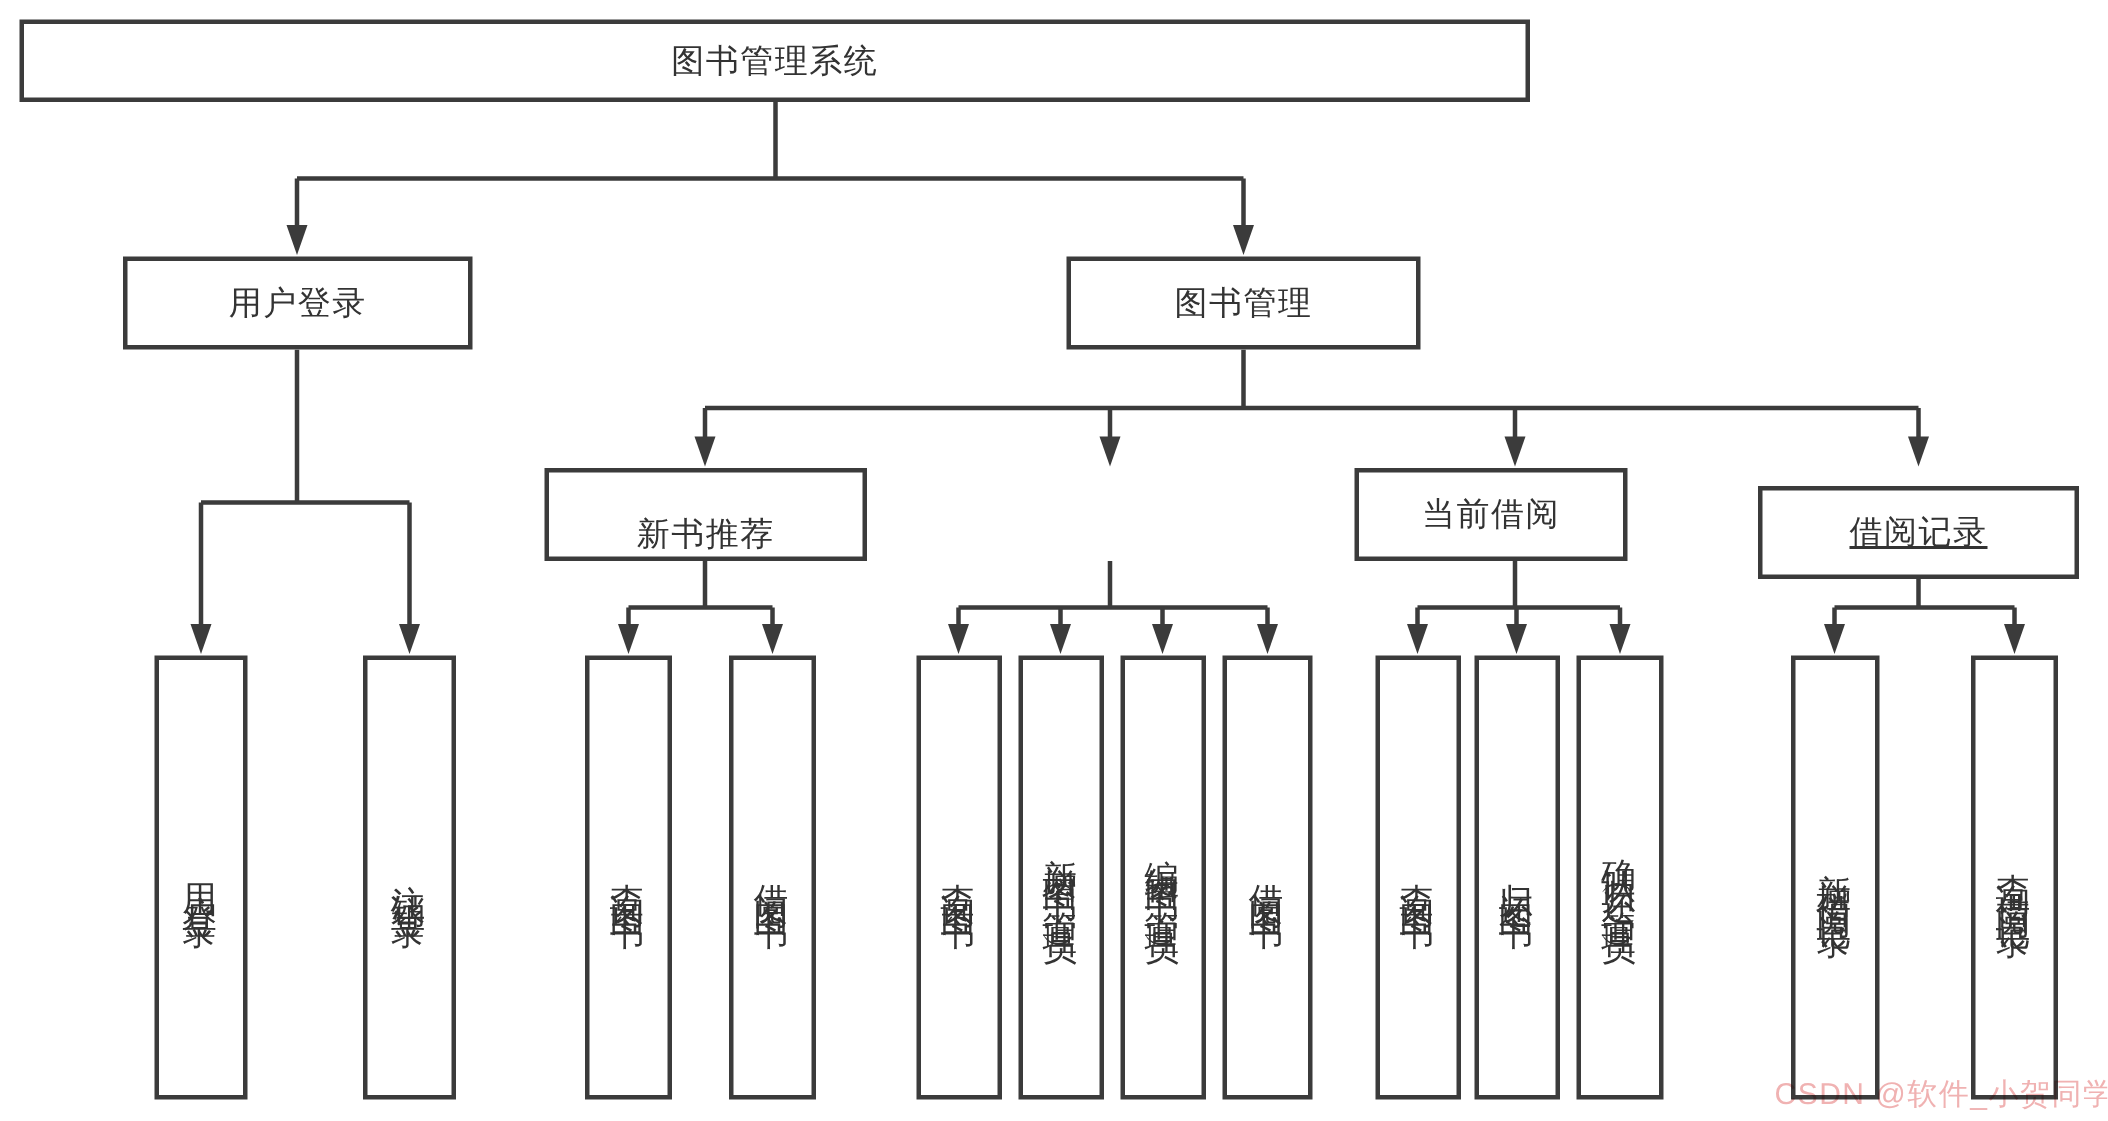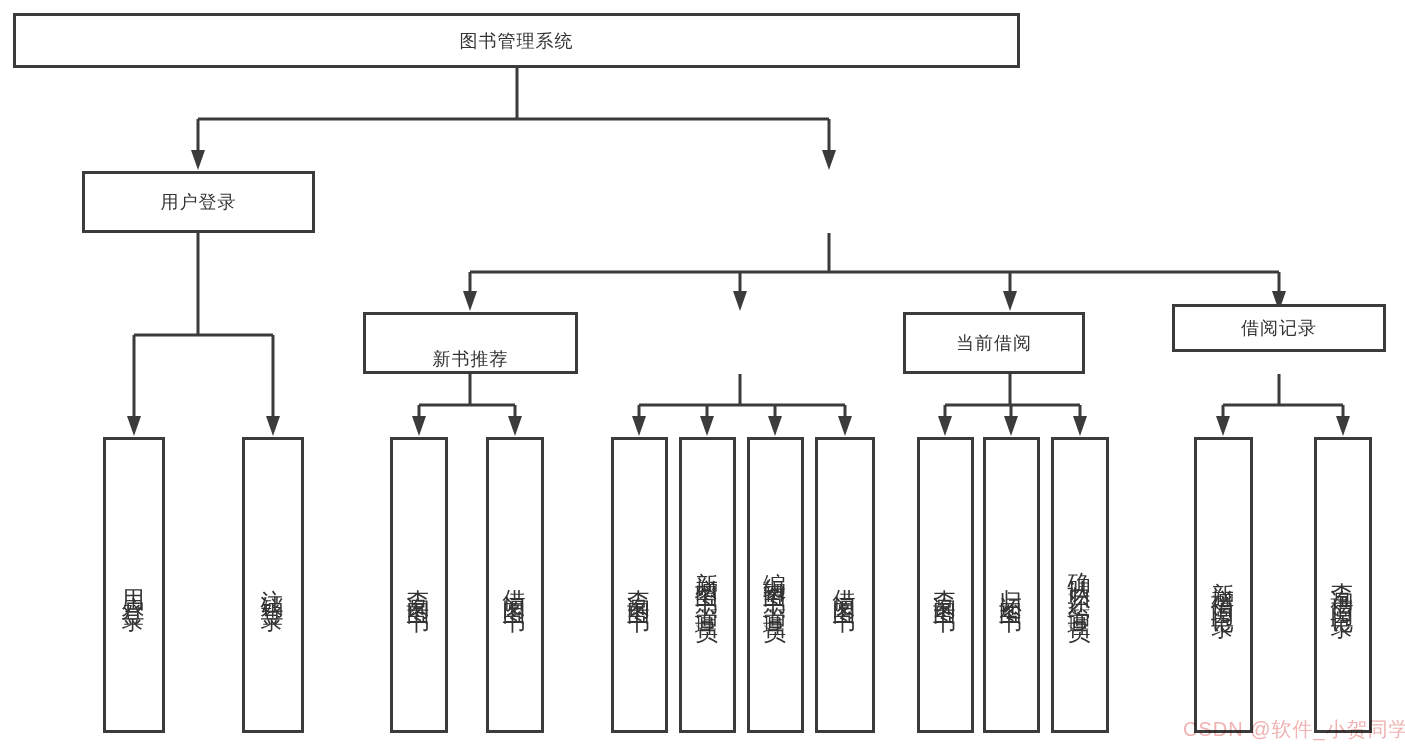--- a/index.html
+++ b/index.html
@@ -21,21 +21,21 @@
   .node {
     position: absolute;
     background: #ffffff;
     border: 3px solid #3b3b3b;
     display: flex;
     align-items: center;
     justify-content: center;
     color: #333333;
     z-index: 2;
   }
-  .hbox { font-size: 18px; letter-spacing: 1px; }
+  .hbox { font-size: 22px; letter-spacing: 1px; }
   .leaf span {
     writing-mode: vertical-rl;
     text-orientation: mixed;
     font-size: 23px;
     letter-spacing: 7px;
     color: #333333;
     white-space: nowrap;
   }
   .watermark {
     position: absolute;
@@ -83,28 +83,31 @@
       <path d="M1336 416 L1350 416 L1343 436 Z" fill="#3b3b3b"></path>
     </svg>
 
   <div class="node hbox" style="left:13px; top:13px; width:1007px; height:55px;">
     <span>图书管理系统</span>
   </div>
 
   <div class="node hbox" style="left:82px; top:171px; width:233px; height:62px;">
     <span>用户登录</span>
   </div>
+  <div class="node hbox" style="left:711px; top:171px; width:236px; height:62px;">
+    <span>图书管理</span>
+  </div>
 
   <div class="node hbox" style="left:363px; top:312px; width:215px; height:62px;align-items:flex-end;">
     <span>新书推荐</span>
   </div>
   <div class="node hbox" style="left:903px; top:312px; width:182px; height:62px;">
     <span>当前借阅</span>
   </div>
-  <div class="node hbox" style="left:1172px; top:304px; width:214px; height:48px;">
+  <div class="node hbox" style="left:1172px; top:324px; width:214px; height:62px;text-decoration:underline;">
     <span>借阅记录</span>
   </div>
 
   <div class="node leaf" style="left:103px; top:437px; width:62px; height:296px;">
     <span>用户登录</span>
   </div>
   <div class="node leaf" style="left:242px; top:437px; width:62px; height:296px;">
     <span>注销登录</span>
   </div>
 

